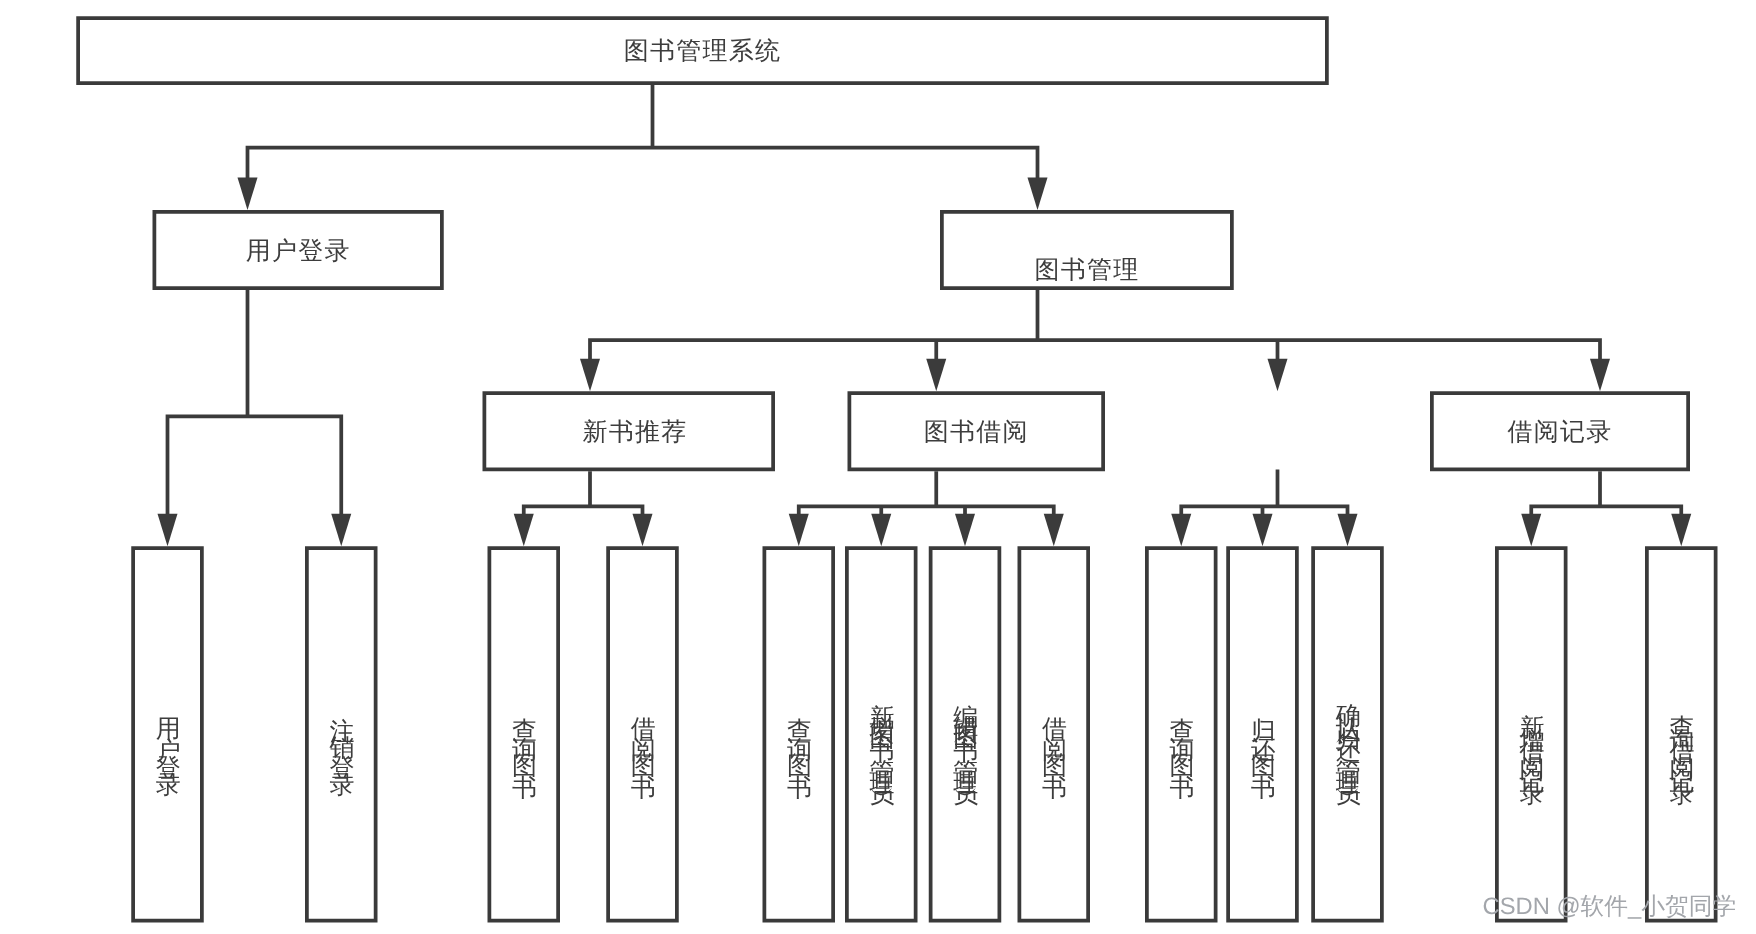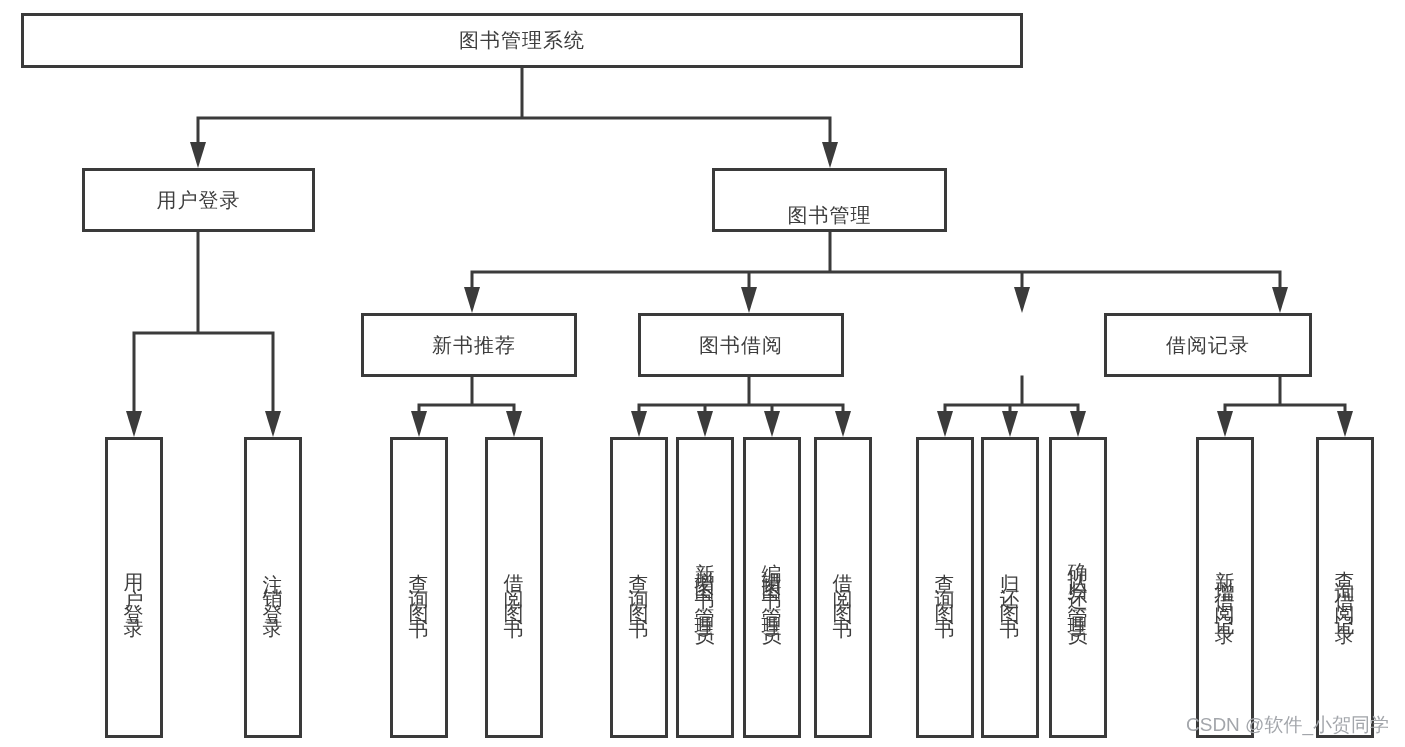--- a/index.html
+++ b/index.html
@@ -20,20 +20,21 @@
   }
   .connectors{position:absolute;left:0;top:0;width:1405px;height:747px;}
   .connectors path{stroke:var(--line);stroke-width:3;fill:none;stroke-linecap:square;}
   .connectors polygon{fill:var(--line);stroke:none;}
   .hbox{
     position:absolute;box-sizing:border-box;
     border:3px solid var(--border);background:#fff;
     display:flex;align-items:center;justify-content:center;
     font-size:20px;letter-spacing:1px;color:var(--text);
     z-index:2;
+    margin-left:40px;
   }
   .leaf{
     position:absolute;box-sizing:border-box;
     top:437px;width:58px;height:301px;
     border:3px solid var(--border);background:#fff;
     display:flex;align-items:center;justify-content:center;
     z-index:2;
   }
   .vtext{
     writing-mode:vertical-rl;
@@ -102,21 +103,21 @@
     <span>图书管理系统</span>
   </div>
 
   <div class="hbox" style="left:82px;top:168px;width:233px;height:64px;">
     <span>用户登录</span>
   </div>
   <div class="hbox" style="left:712px;top:168px;width:235px;height:64px;align-items:flex-end;">
     <span>图书管理</span>
   </div>
 
-  <div class="hbox" style="left:361px;top:313px;width:216px;height:64px;padding-left:10px;">
+  <div class="hbox" style="left:346px;top:313px;width:234px;height:64px;padding-left:10px;">
     <span>新书推荐</span>
   </div>
   <div class="hbox" style="left:638px;top:313px;width:206px;height:64px;">
     <span>图书借阅</span>
   </div>
   <div class="hbox" style="left:1104px;top:313px;width:208px;height:64px;">
     <span>借阅记录</span>
   </div>
 
   <div class="leaf" style="left:105px;">

